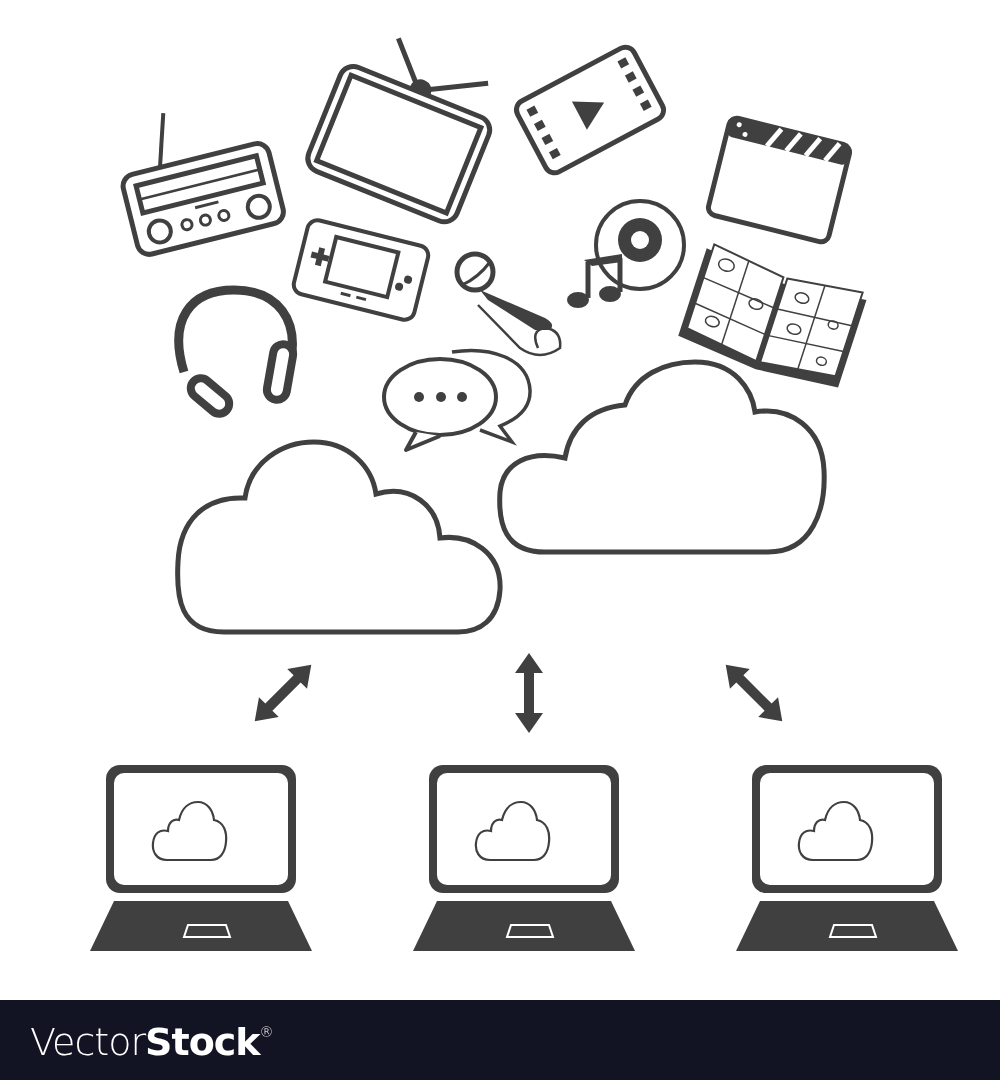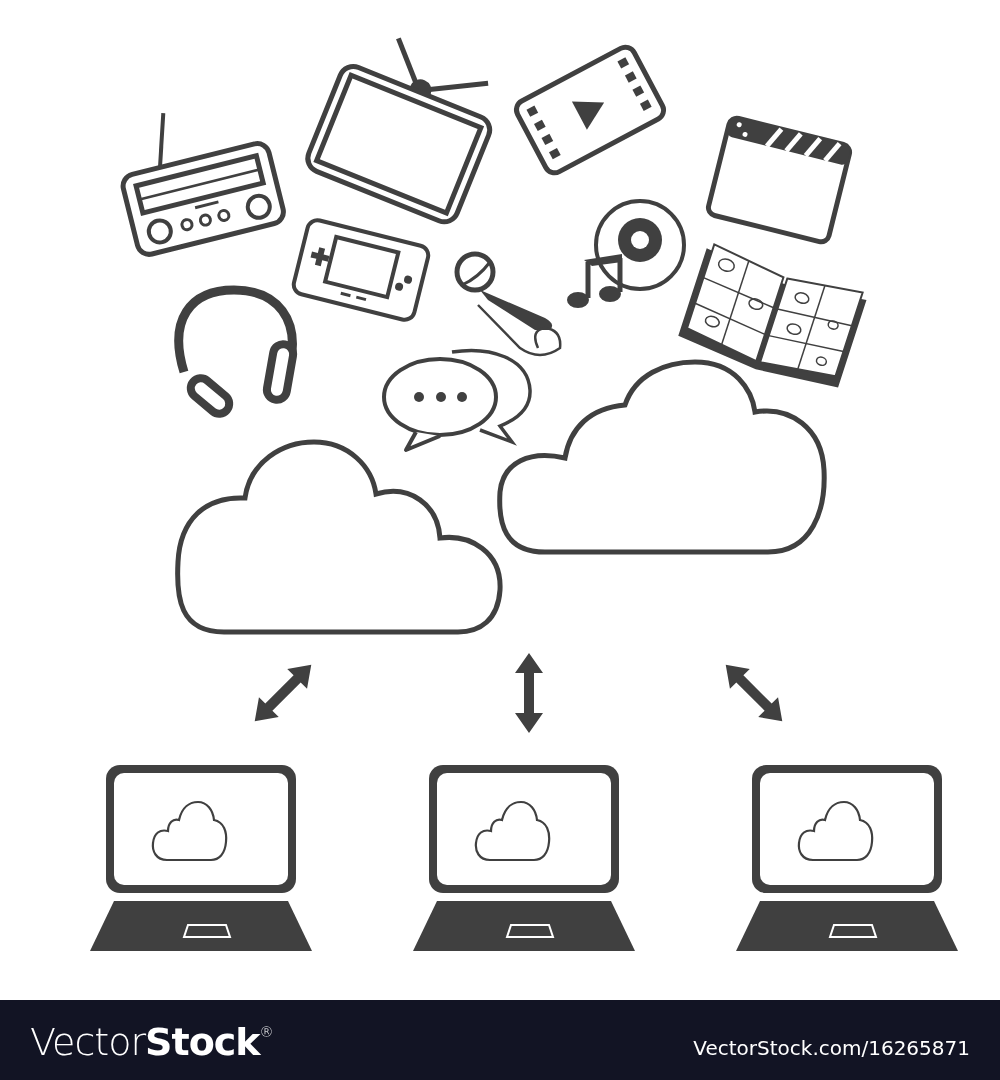--- a/index.html
+++ b/index.html
@@ -154,14 +154,13 @@
   <use href="#dblarrow" transform="translate(529,693)"></use>
   <use href="#dblarrow" transform="translate(754,693) rotate(-45)"></use>
 
   <use href="#laptop" transform="translate(106,765)"></use>
   <use href="#laptop" transform="translate(429,765)"></use>
   <use href="#laptop" transform="translate(752,765)"></use>
 </svg>
 
 <div class="footer">
   <div class="brand"><span>Vector</span><b>Stock</b><sup>®</sup></div>
-  <div class="ref">VectorStock.com/16265871</div>
 </div>
 
 </body></html>

